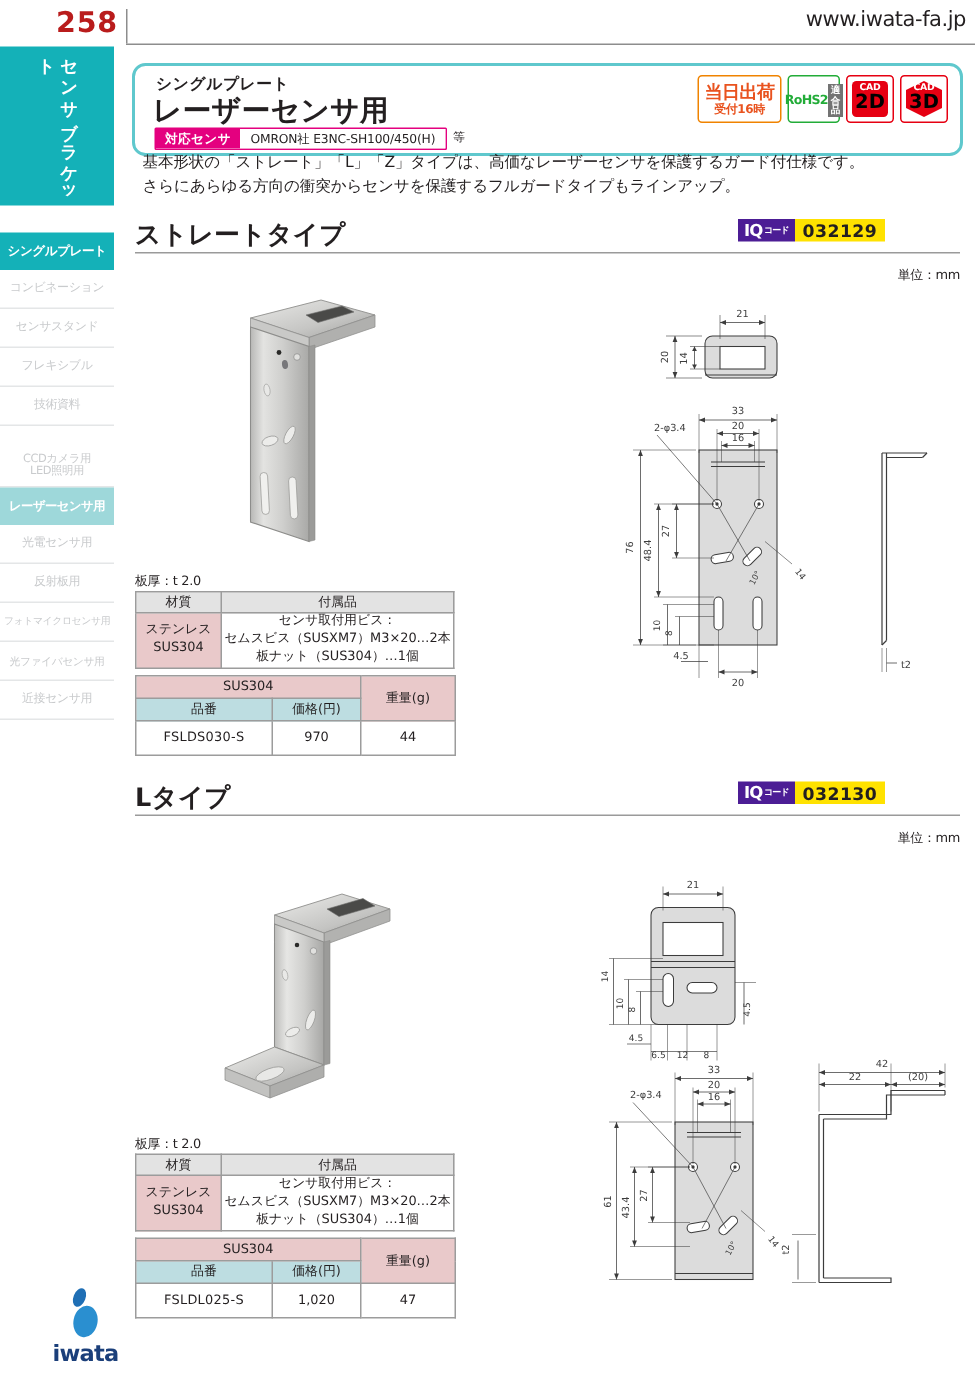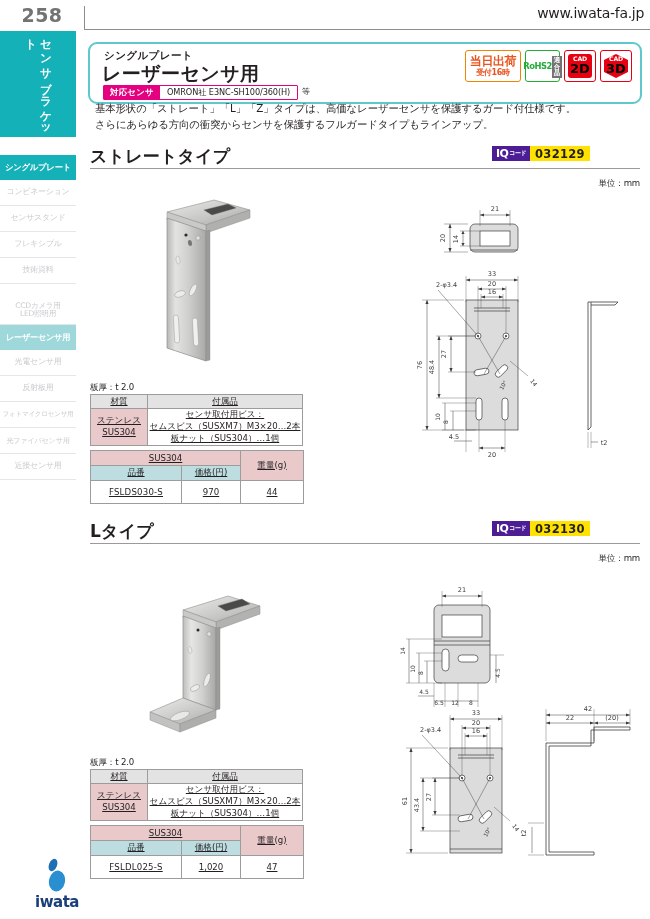--- a/index.html
+++ b/index.html
@@ -8,23 +8,23 @@
     background:#ffffff;
     font-family:"DejaVu Sans","Liberation Sans",sans-serif;
     position:relative;
     overflow:hidden;
     color:#231f20;
   }
   .page{position:absolute;inset:0;}
 
   
   .pagenum{
-    position:absolute;left:0;top:0;width:84px;height:30px;
+    position:absolute;left:16px;top:0;width:84px;height:30px;
     display:flex;align-items:center;justify-content:center;
-    font-size:19px;font-weight:bold;letter-spacing:.5px;color:#737373;
+    font-size:19px;font-weight:bold;letter-spacing:.5px;color:#b91c1c;
   }
   .hdr-rule{position:absolute;left:84px;top:29px;width:566px;height:1px;background:#8d8d8d;}
   .hdr-vrule{position:absolute;left:84px;top:6px;width:1px;height:23px;background:#8d8d8d;}
   .hdr-text{
     position:absolute;left:132px;top:9px;
     font-size:8.4px;letter-spacing:-.2px;color:#231f20;white-space:nowrap;
   }
   .hdr-url{
     position:absolute;right:6px;top:5px;
     font-size:14px;font-weight:normal;letter-spacing:-.3px;color:#231f20;white-space:nowrap;
@@ -107,21 +107,21 @@
   .iq{
     position:absolute;display:flex;align-items:stretch;height:15px;
   }
   .iq-l{background:#4c1d95;color:#fff;display:flex;align-items:center;padding:0 4px;gap:1px;}
   .iq-l .big{font-size:11px;font-weight:bold;letter-spacing:-.6px;}
   .iq-l .small{font-size:6px;font-weight:bold;letter-spacing:-.5px;}
   .iq-r{background:#ffe200;color:#231f20;font-size:11.5px;font-weight:bold;display:flex;align-items:center;padding:0 5px;letter-spacing:.3px;}
   .unit{position:absolute;font-size:8.6px;letter-spacing:-.2px;}
 
   
-  .tbl{position:absolute;font-size:8.6px;border-collapse:collapse;text-decoration:underline;}
+  .tbl{position:absolute;font-size:8.6px;border-collapse:collapse;}
   .thick{position:absolute;font-size:8.6px;letter-spacing:-.2px;}
   table.spec{border-collapse:collapse;}
   table.spec td,table.spec th{
     border:1px solid #9c9c9c;padding:0;text-align:center;font-weight:normal;
     font-size:8.6px;color:#231f20;
   }
   .hd-grey{background:#e3e3e3;}
   .hd-pink{background:#e9c9ca;}
   .hd-blue{background:#bddde1;}
   .cell-pink{background:#e9c9ca;}
@@ -199,21 +199,21 @@
           <span>近接センサ用</span>
         </div>
     </div>
   </div>
 
   <div class="titlebox">
     <div class="t-sub">シングルプレート</div>
     <div class="t-main">レーザーセンサ用</div>
     <div class="t-chip">
       <div class="t-chip-l">対応センサ</div>
-      <div class="t-chip-r">OMRON社 E3NC-SH100/360(H)</div>
+      <div class="t-chip-r">OMRON社 E3NC-SH100/450(H)</div>
     </div>
     <div class="t-etc">等</div>
 
     <div class="badges">
       <div class="bg-ship">
         <div class="a">当日出荷</div>
         <div class="b">受付16時</div>
       </div>
       <div class="bg-rohs">
         <div class="a">RoHS2</div>

